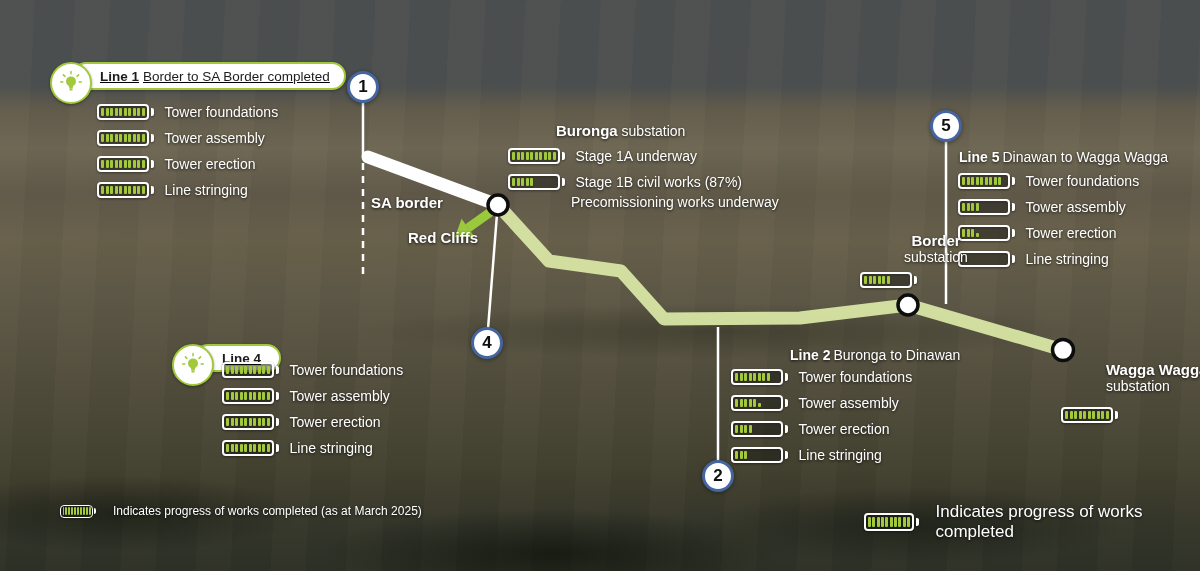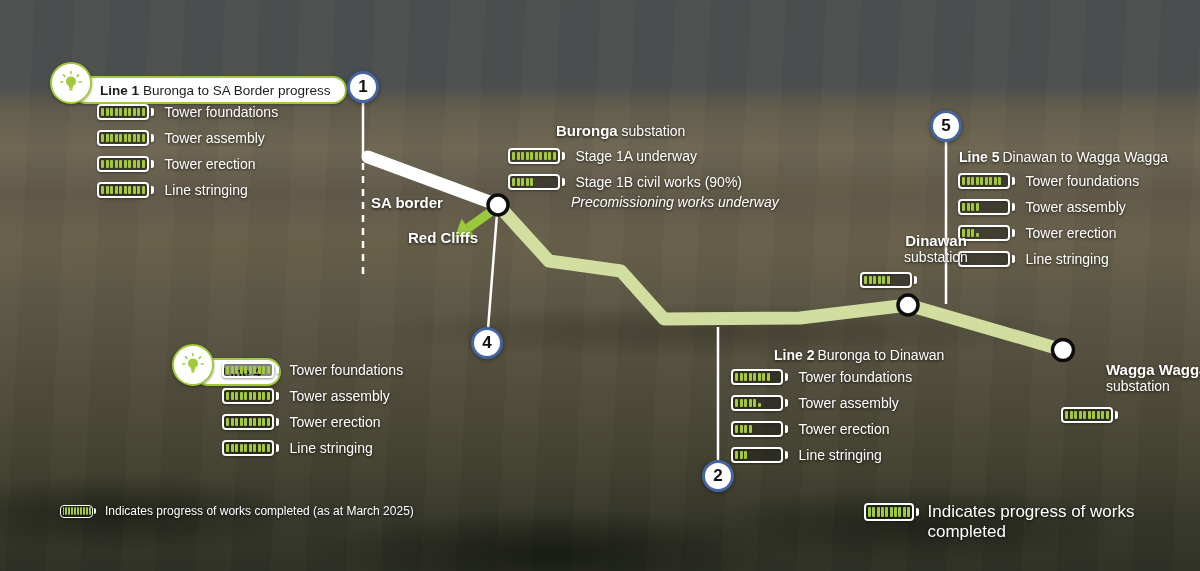--- a/index.html
+++ b/index.html
@@ -41,49 +41,49 @@
   .batt-sm .batt-body{width:33px;height:13px;border-width:1.5px;padding:1.5px;gap:1px;}
   .batt-sm .batt-cap{width:2px;height:6px;margin-left:1px;}
   .batt-lg .batt-body{width:50px;height:18px;}
 
   
   .rows{position:absolute;}
   .prog-row{display:flex;align-items:flex-start;gap:11px;margin-bottom:10px;height:16px;}
   .prog-label{color:#fff;font-size:14px;text-shadow:0 1px 3px rgba(0,0,0,.75);white-space:nowrap;}
 
   
-  .callout{position:absolute;display:flex;align-items:flex-end;}
+  .callout{position:absolute;display:flex;align-items:flex-start;text-decoration:underline;}
   .bulb{width:38px;height:38px;border-radius:50%;background:#fff;border:2.5px solid var(--green);
     display:flex;align-items:center;justify-content:center;position:relative;z-index:2;
     box-shadow:0 1px 3px rgba(0,0,0,.35);flex:none;}
   .pill{background:#fff;border:2px solid var(--green);border-radius:16px;height:28px;
     display:flex;align-items:center;box-sizing:border-box;
     padding:0 14px 0 26px;margin-left:-20px;white-space:nowrap;
     font-size:13.5px;color:#1c1c1c;box-shadow:0 1px 3px rgba(0,0,0,.3);}
   .strong{font-weight:700;}
   .pill .strong{margin-right:4px;}
 
   
   .map-label{position:absolute;color:#fff;font-weight:700;font-size:15px;
     text-shadow:0 1px 3px rgba(0,0,0,.8);white-space:nowrap;}
   .map-title{position:absolute;color:#fff;font-size:14px;
     text-shadow:0 1px 3px rgba(0,0,0,.8);white-space:nowrap;}
   .map-title .strong{margin-right:3px;margin-top:14px;}
   .sub-label{position:absolute;color:#fff;text-shadow:0 1px 3px rgba(0,0,0,.8);white-space:nowrap;padding-left:48px;}
   .sub-label .l1{font-weight:700;font-size:15px;}
   .sub-label .l2{font-size:14px;}
-  .note{position:absolute;color:#fff;font-size:14px;text-shadow:0 1px 3px rgba(0,0,0,.75);white-space:nowrap;font-style:italic;}
+  .note{position:absolute;color:#fff;font-size:14px;text-shadow:0 1px 3px rgba(0,0,0,.75);white-space:nowrap;}
 
   
   .marker{position:absolute;width:32px;height:32px;border-radius:50%;background:#fff;
     border:3px solid var(--ring);box-sizing:border-box;display:flex;align-items:center;justify-content:center;
     color:#101010;font-weight:700;font-size:17px;box-shadow:0 1px 4px rgba(0,0,0,.4);z-index:3;}
 
   
-  .legend{position:absolute;display:flex;align-items:flex-start;gap:9px;color:#fff;
+  .legend{position:absolute;display:flex;align-items:center;gap:17px;color:#fff;
     text-shadow:0 1px 3px rgba(0,0,0,.8);}
   .legend.left{font-size:12px;}
   .legend.right{font-size:17px;}
 </style>
 </head>
 <body>
 
 <div class="stage">
   <div class="texture"></div>
 
@@ -125,21 +125,21 @@
             <line x1="2.5" y1="11" x2="4.5" y2="11"></line>
           <line x1="21.5" y1="11" x2="19.5" y2="11"></line>
         </g>
         <circle cx="12" cy="10.5" r="4.6" fill="#a2c93c"></circle>
         <path d="M9.8 14 L14.2 14 L13.4 17.2 L10.6 17.2 Z" fill="#a2c93c"></path>
         <rect x="10.4" y="17.6" width="3.2" height="1.4" rx="0.7" fill="#a2c93c"></rect>
       </svg>
     </div>
     <div class="pill">
       <span class="strong">Line 1</span>
-      <span>Buronga to SA Border progress</span>
+      <span>Border to SA Border completed</span>
     </div>
   </div>
   <div class="rows" style="left:97px;top:104px">
       <div class="prog-row">
         <span class="batt">
           <span class="batt-body">
             <span class="seg on"></span>
             <span class="seg on"></span>
             <span class="seg on"></span>
             <span class="seg on"></span>
@@ -241,21 +241,21 @@
             <span class="seg on"></span>
             <span class="seg on"></span>
             <span class="seg"></span>
             <span class="seg"></span>
             <span class="seg"></span>
             <span class="seg"></span>
             <span class="seg"></span>
           </span>
           <span class="batt-cap"></span>
         </span>
-        <span class="prog-label">Stage 1B civil works (90%)</span>
+        <span class="prog-label">Stage 1B civil works (87%)</span>
       </div>
     </div>
   <div class="note" style="left:571px;top:194px">Precomissioning works underway</div>
 
   <div class="callout" style="left:172px;top:344px">
     <div class="bulb">
       <svg width="26" height="26" viewBox="0 0 24 24" fill="none">
         <g stroke="#a2c93c" stroke-width="1.4" stroke-linecap="round">
           <line x1="12" y1="1.5" x2="12" y2="3.5"></line>
             <line x1="5" y1="4.5" x2="6.4" y2="5.9"></line>
@@ -340,21 +340,21 @@
             <span class="seg on"></span>
             <span class="seg on"></span>
             <span class="seg on"></span>
           </span>
           <span class="batt-cap"></span>
         </span>
         <span class="prog-label">Line stringing</span>
       </div>
     </div>
 
-  <div class="map-title" style="left:774px;top:347px">
+  <div class="map-title" style="left:790px;top:347px">
     <span class="strong">Line 2</span><span>Buronga to Dinawan</span>
   </div>
   <div class="rows" style="left:731px;top:369px">
       <div class="prog-row">
         <span class="batt">
           <span class="batt-body">
             <span class="seg on"></span>
             <span class="seg on"></span>
             <span class="seg on"></span>
             <span class="seg on"></span>
@@ -497,21 +497,21 @@
             <span class="seg"></span>
             <span class="seg"></span>
           </span>
           <span class="batt-cap"></span>
         </span>
         <span class="prog-label">Line stringing</span>
       </div>
     </div>
 
   <div class="sub-label" style="left:840px;top:232px;width:96px;text-align:center">
-    <div class="l1">Dinawan</div>
+    <div class="l1">Border</div>
     <div class="l2">substation</div>
   </div>
   <div style="position:absolute;left:860px;top:270px"><span class="batt">
         <span class="batt-body">
           <span class="seg on"></span>
           <span class="seg on"></span>
           <span class="seg on"></span>
           <span class="seg on"></span>
           <span class="seg on"></span>
           <span class="seg on"></span>

